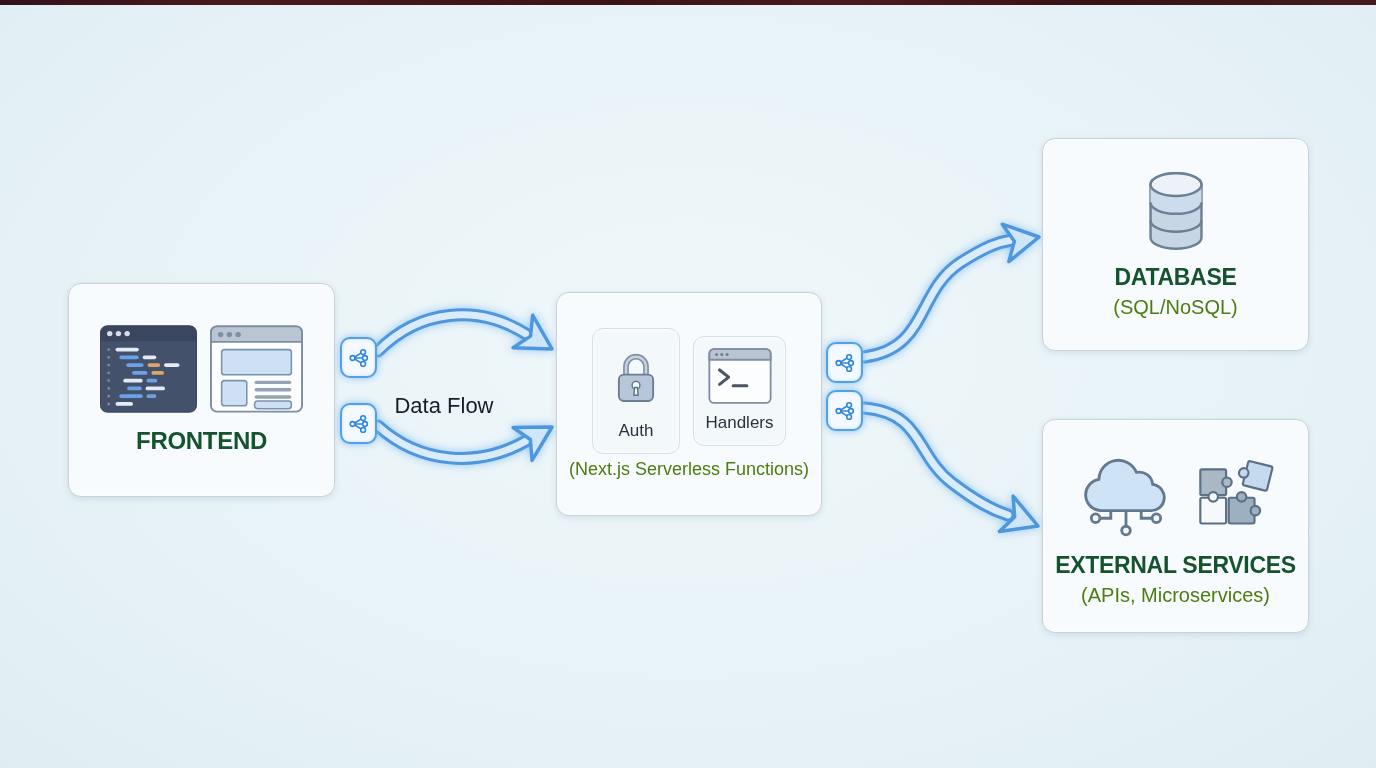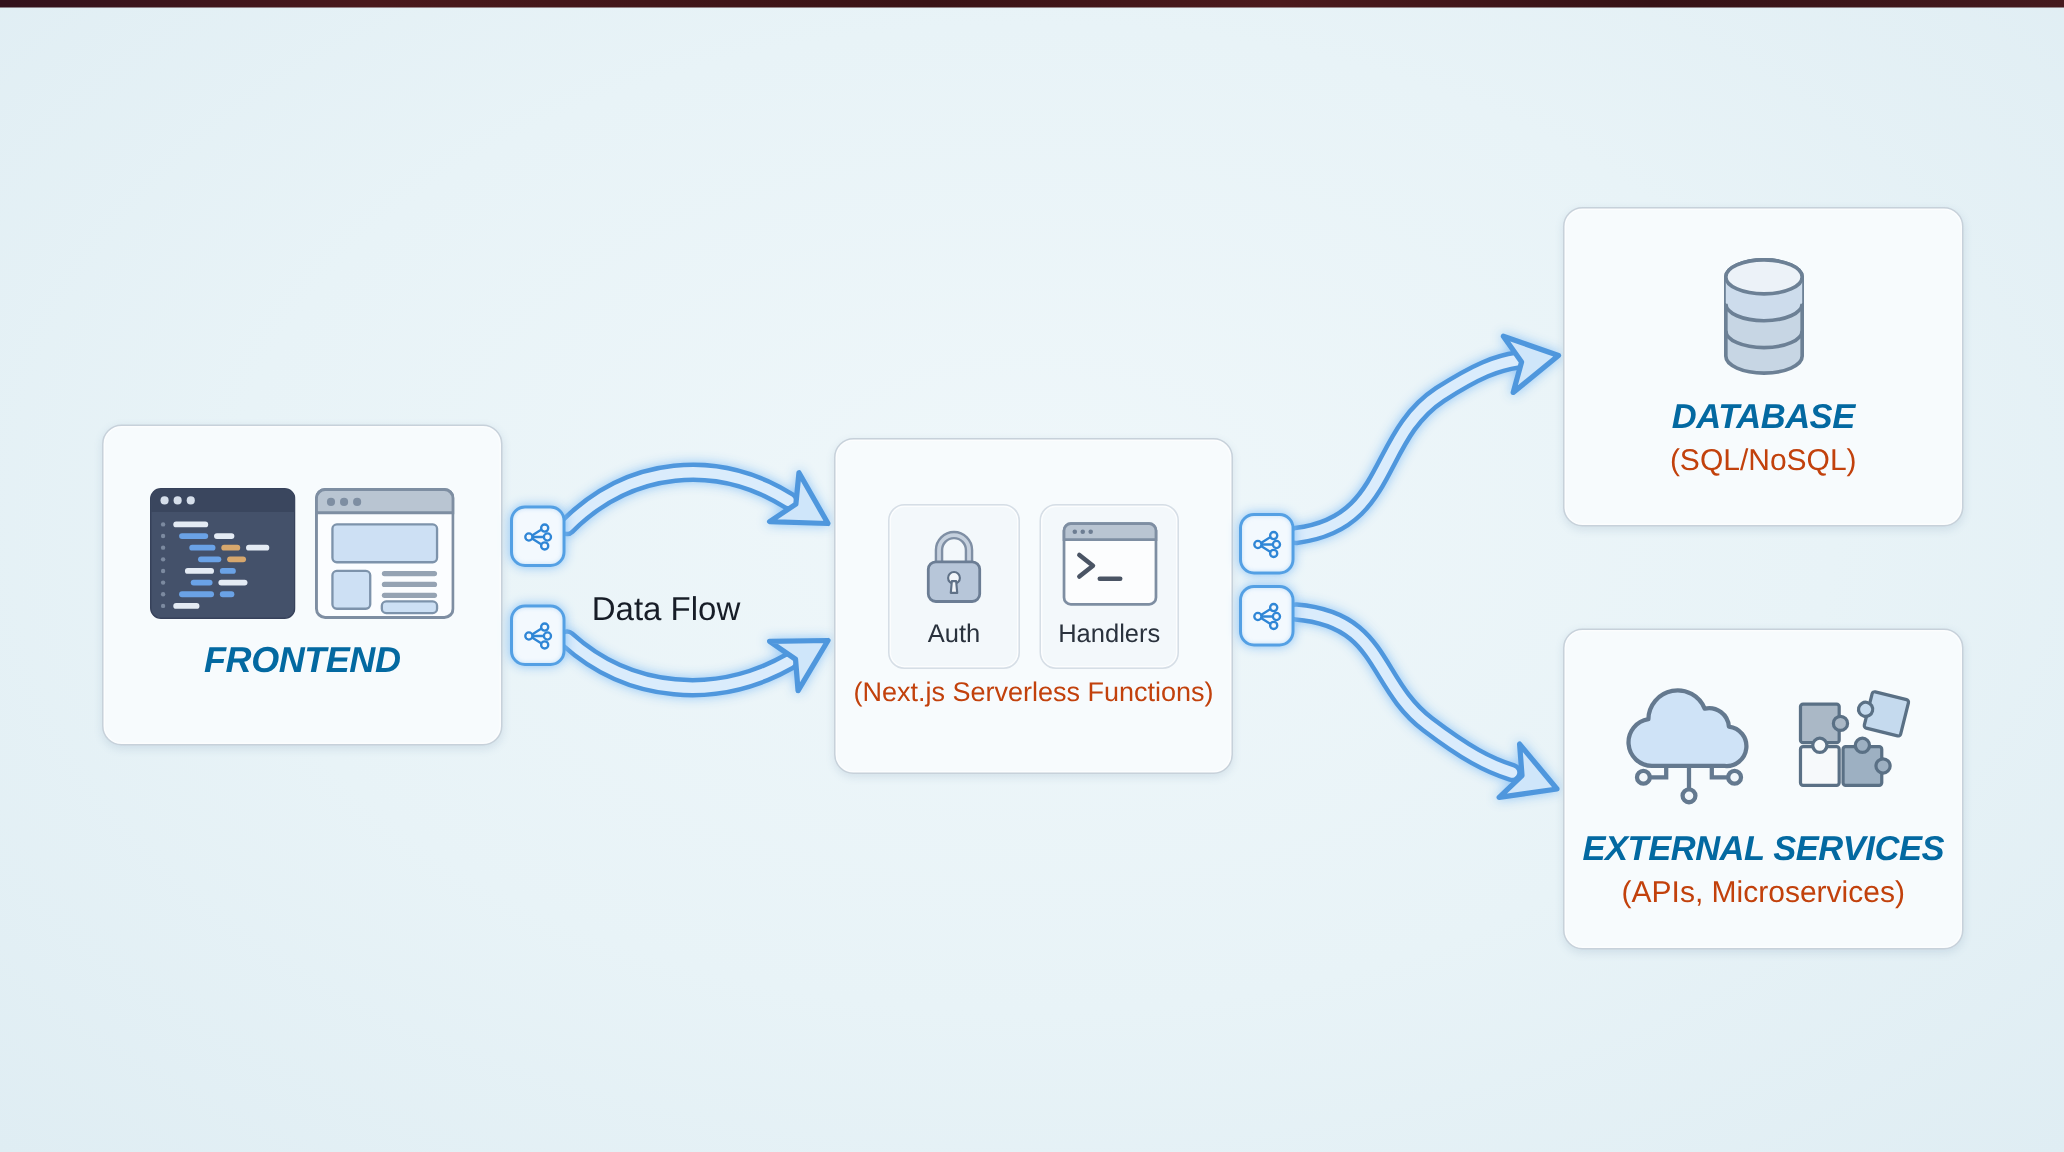--- a/index.html
+++ b/index.html
@@ -12,43 +12,43 @@
     position:absolute;left:0;top:0;width:100%;height:5px;
     background:linear-gradient(90deg,#33121c,#4a191c 18%,#3a1316 45%,#4c1a1d 62%,#361216 80%,#451a1e 100%);
   }
   .box{
     position:absolute;display:flex;flex-direction:column;align-items:center;justify-content:center;
     background:#f7fbfd;border:1.5px solid #c7d1da;border-radius:13px;
     box-shadow:0 2px 6px rgba(90,125,160,.16), inset 0 0 0 1px rgba(255,255,255,.6);
     z-index:2;text-align:center;
   }
   .icon-row{display:flex;align-items:center;justify-content:center;gap:13px;}
-  .node-title{font-weight:bold;color:#0369a1;letter-spacing:-.3px;font-style:italic;}
-  .node-subtitle{color:#c2410c;}
+  .node-title{font-weight:bold;color:#14532d;letter-spacing:-.3px;}
+  .node-subtitle{color:#4d7c0f;}
   #frontend-box{left:68px;top:283px;width:265px;height:212px;}
   #frontend-box .node-title{font-size:24px;margin-top:14px;}
   #frontend-box .node-subtitle{font-size:20px;margin-top:5px;}
   #api-box{left:556px;top:292px;width:264px;height:222px;}
   #api-box .node-title{font-size:24px;margin-top:17px;}
   #api-box .node-subtitle{font-size:18px;margin-top:5px;}
   #database-box{left:1042px;top:138px;width:265px;height:211px;}
   #database-box .node-title{font-size:23px;margin-top:13px;}
   #database-box .node-subtitle{font-size:20px;margin-top:5px;}
   #external-box{left:1042px;top:419px;width:265px;height:212px;}
   #external-box .node-title{font-size:23px;margin-top:11px;}
   #external-box .node-subtitle{font-size:20px;margin-top:5px;}
   .sub-card{
     display:flex;flex-direction:column;align-items:center;justify-content:flex-end;
     background:#f3f8fb;border:1.5px solid #d6dee6;border-radius:11px;
     box-shadow:inset 0 0 0 1px rgba(255,255,255,.7);
     padding:10px 6px 12px 6px;box-sizing:border-box;
   }
   .sub-card .card-icon{flex:1;display:flex;align-items:center;justify-content:center;}
   .sub-card .card-label{font-size:17px;color:#2a323d;margin-top:8px;}
-  #auth-card{width:88px;height:110px;}
+  #auth-card{width:88px;height:126px;}
   #handlers-card{width:93px;height:110px;align-items:center;}
   .badge{
     position:absolute;width:37px;height:41px;border-radius:10px;z-index:3;
     background:#f3f9fe;border:2.5px solid #54a0e4;box-sizing:border-box;
     display:flex;align-items:center;justify-content:center;
     box-shadow:0 0 7px rgba(130,190,245,.95), inset 0 0 3px rgba(160,205,245,.6);
   }
   #badge-fe-1{left:340px;top:337px;}
   #badge-fe-2{left:340px;top:403px;}
   #badge-api-1{left:826px;top:342px;}

